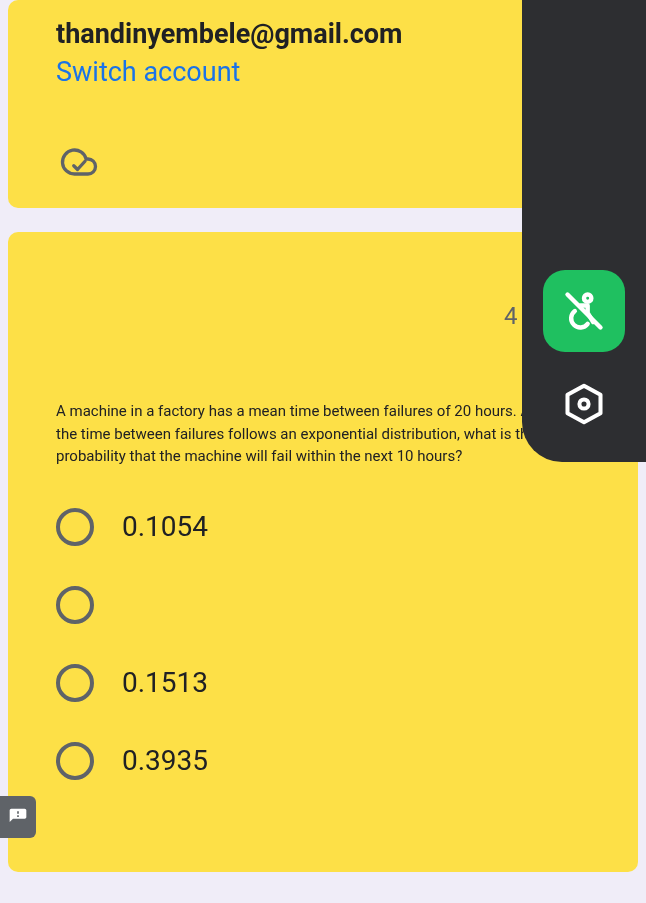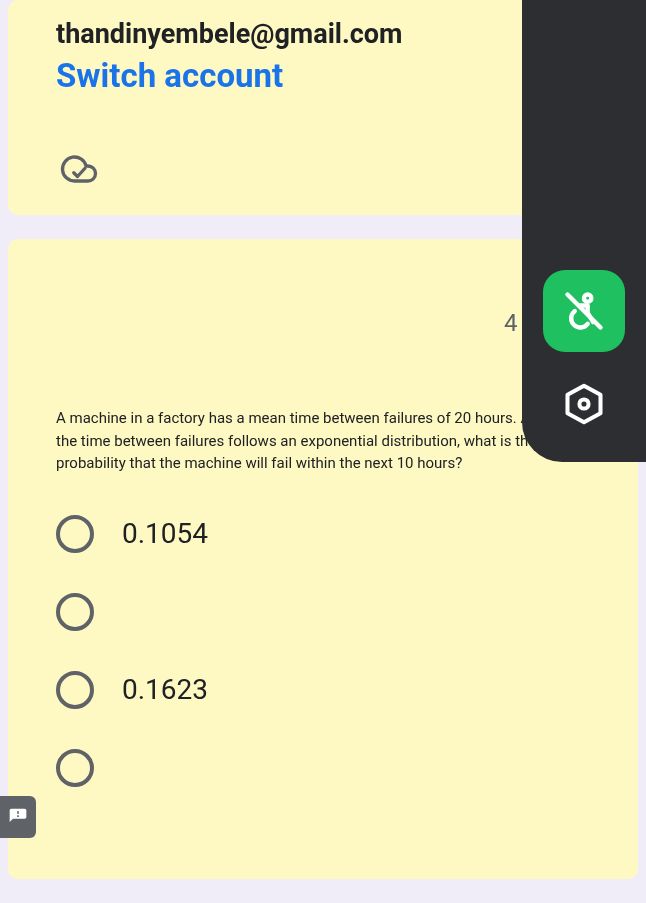--- a/index.html
+++ b/index.html
@@ -5,38 +5,38 @@
   * { box-sizing: border-box; margin: 0; padding: 0; }
   body {
     font-family: Roboto, Arial, sans-serif;
     background: #f0edf8;
     width: 646px;
     height: 903px;
     overflow: hidden;
     position: relative;
   }
   .card {
-    background: #fef9c3;
+    background: #fde047;
     border-radius: 10px;
     margin: 0 8px 24px 8px;
     padding: 0 48px 32px 48px;
   }
   .card.account {
     padding-top: 18px;
     padding-bottom: 24px;
   }
   .email {
     font-size: 27px;
     font-weight: 700;
     color: #202124;
   }
   .switch {
-    font-size: 33px;
+    font-size: 27px;
     color: #1a73e8;
-    font-weight: 700;
+    font-weight: 400;
     margin-top: 6px;
     cursor: pointer;
     display: inline-block;
   }
   .cloud-icon {
     margin-top: 56px;
     color: #5f6368;
   }
   .card.question {
     padding-top: 70px;
@@ -144,24 +144,25 @@
 
   <div class="option">
     <div class="radio"></div>
     <div class="option-label">0.1054</div>
   </div>
   <div class="option">
     <div class="radio"></div>
   </div>
   <div class="option">
     <div class="radio"></div>
-    <div class="option-label">0.1623</div>
+    <div class="option-label">0.1513</div>
   </div>
   <div class="option">
     <div class="radio"></div>
+    <div class="option-label">0.3935</div>
   </div>
 </div>
 
 <div class="sidebar">
   <div class="fab">
     <svg width="44" height="44" viewBox="0 0 24 24" fill="none" stroke="#ffffff" stroke-width="2.4" stroke-linecap="round" stroke-linejoin="round">
       <circle cx="14" cy="5" r="2"></circle>
       <path d="M10 9l4 0 0 4 3 5"></path>
       <path d="M7 12a5 5 0 1 0 7 7"></path>
       <line x1="3" y1="3" x2="21" y2="21"></line>

